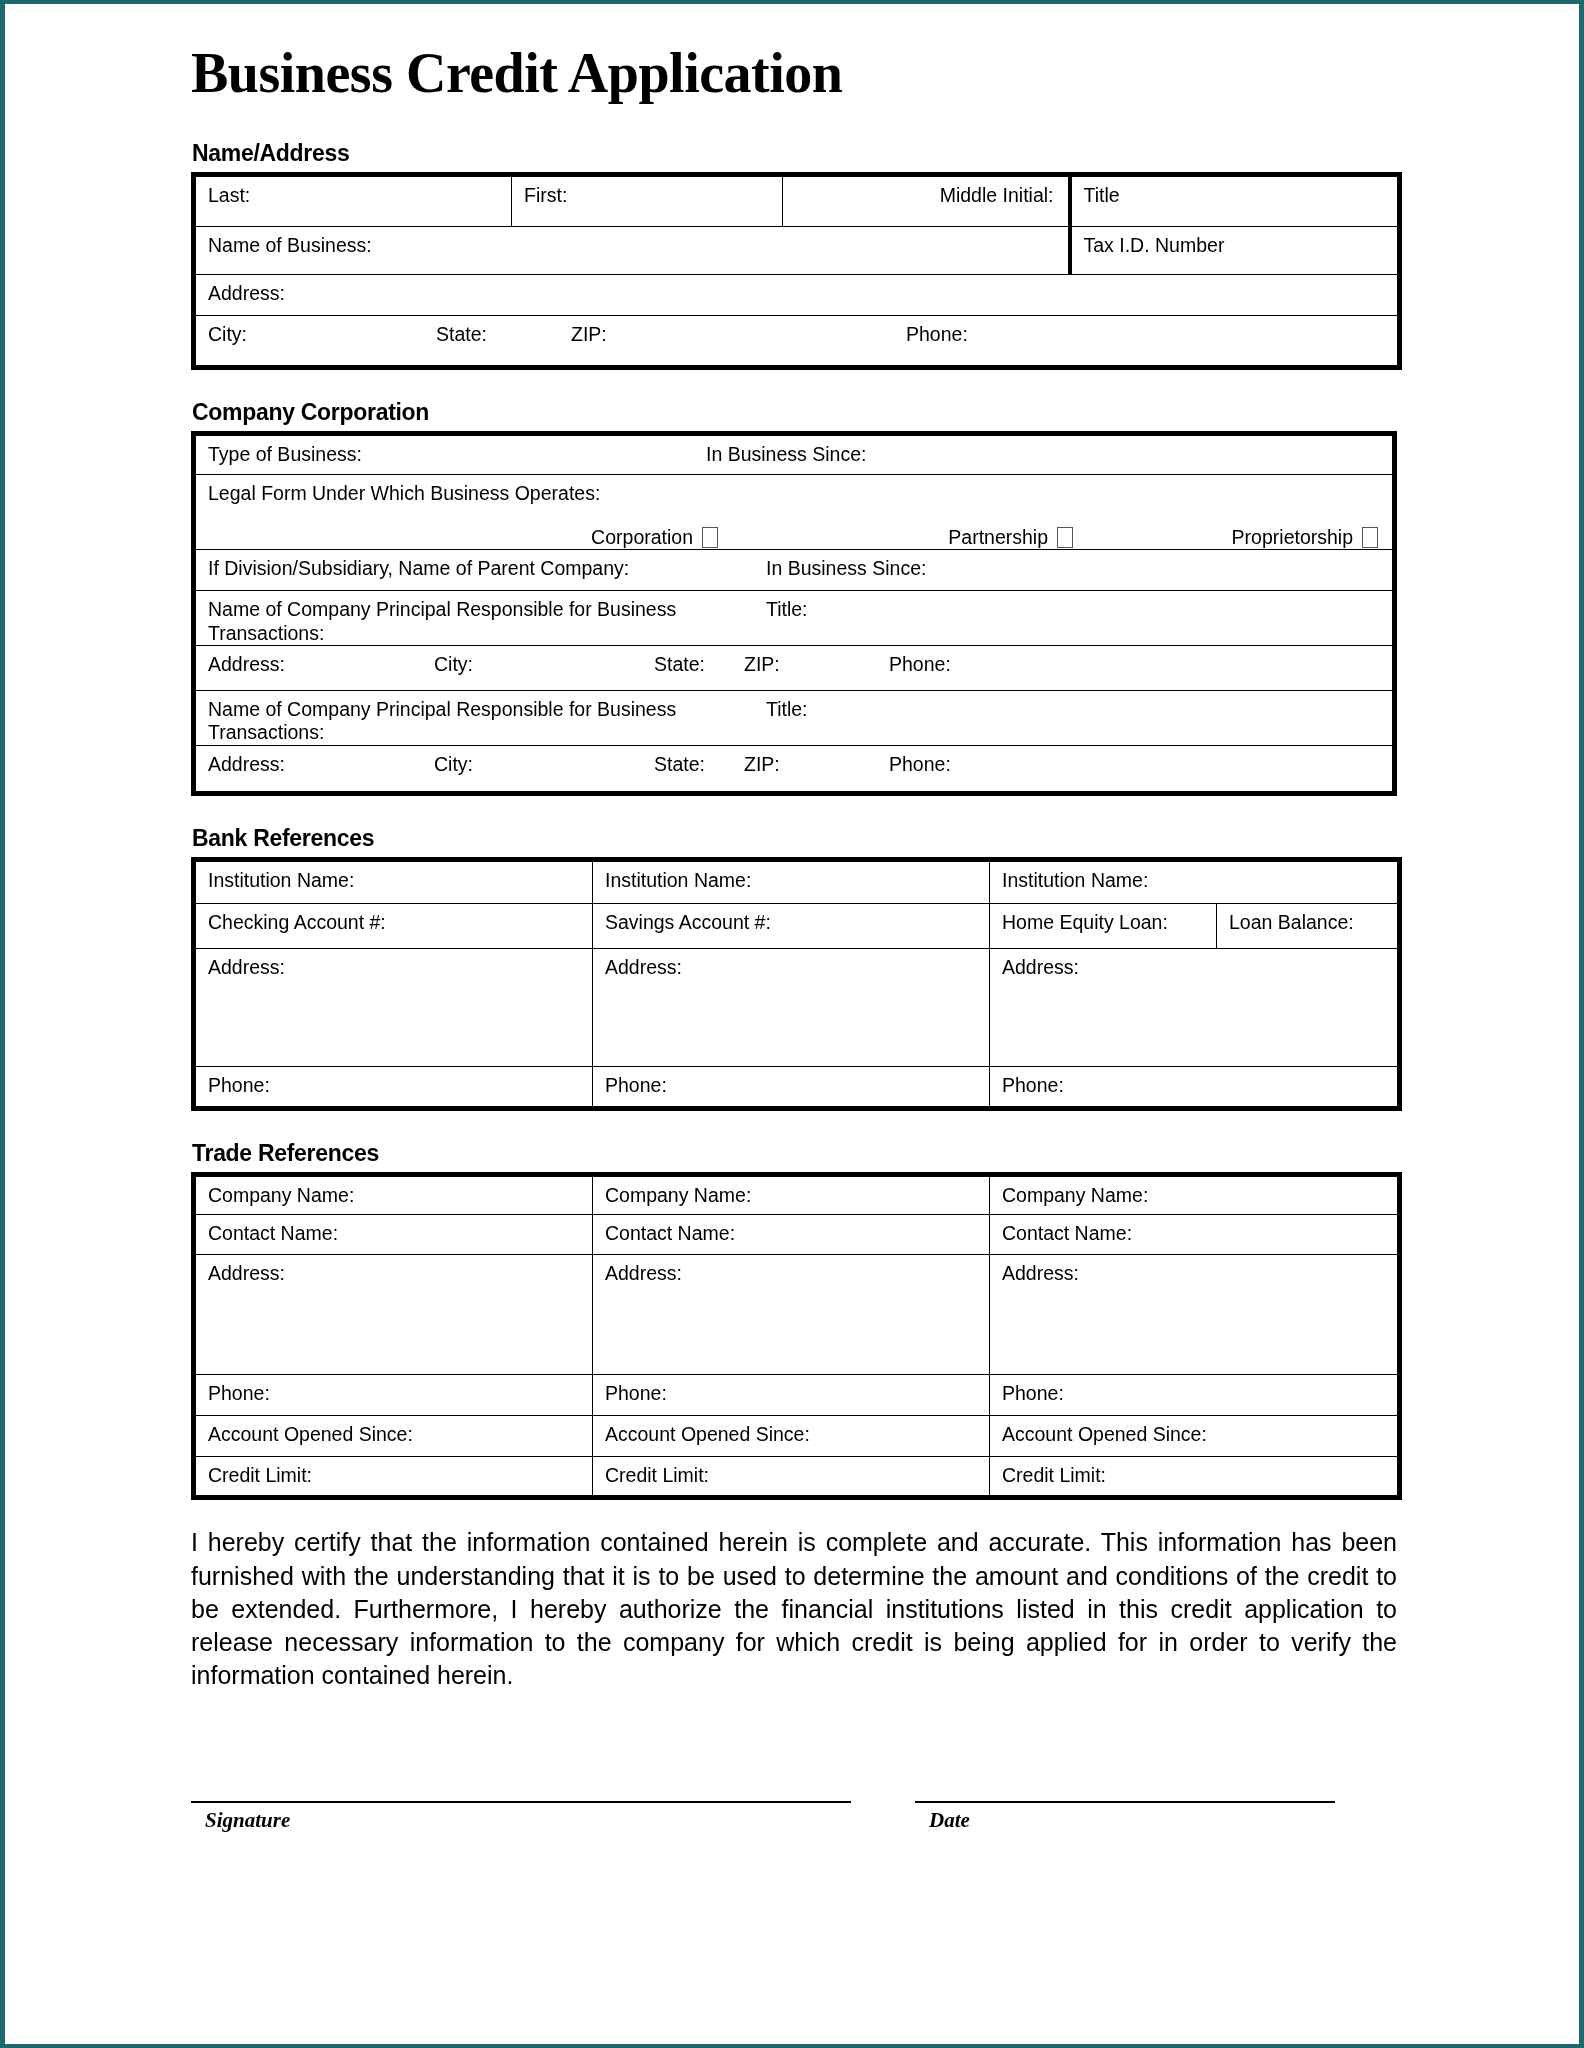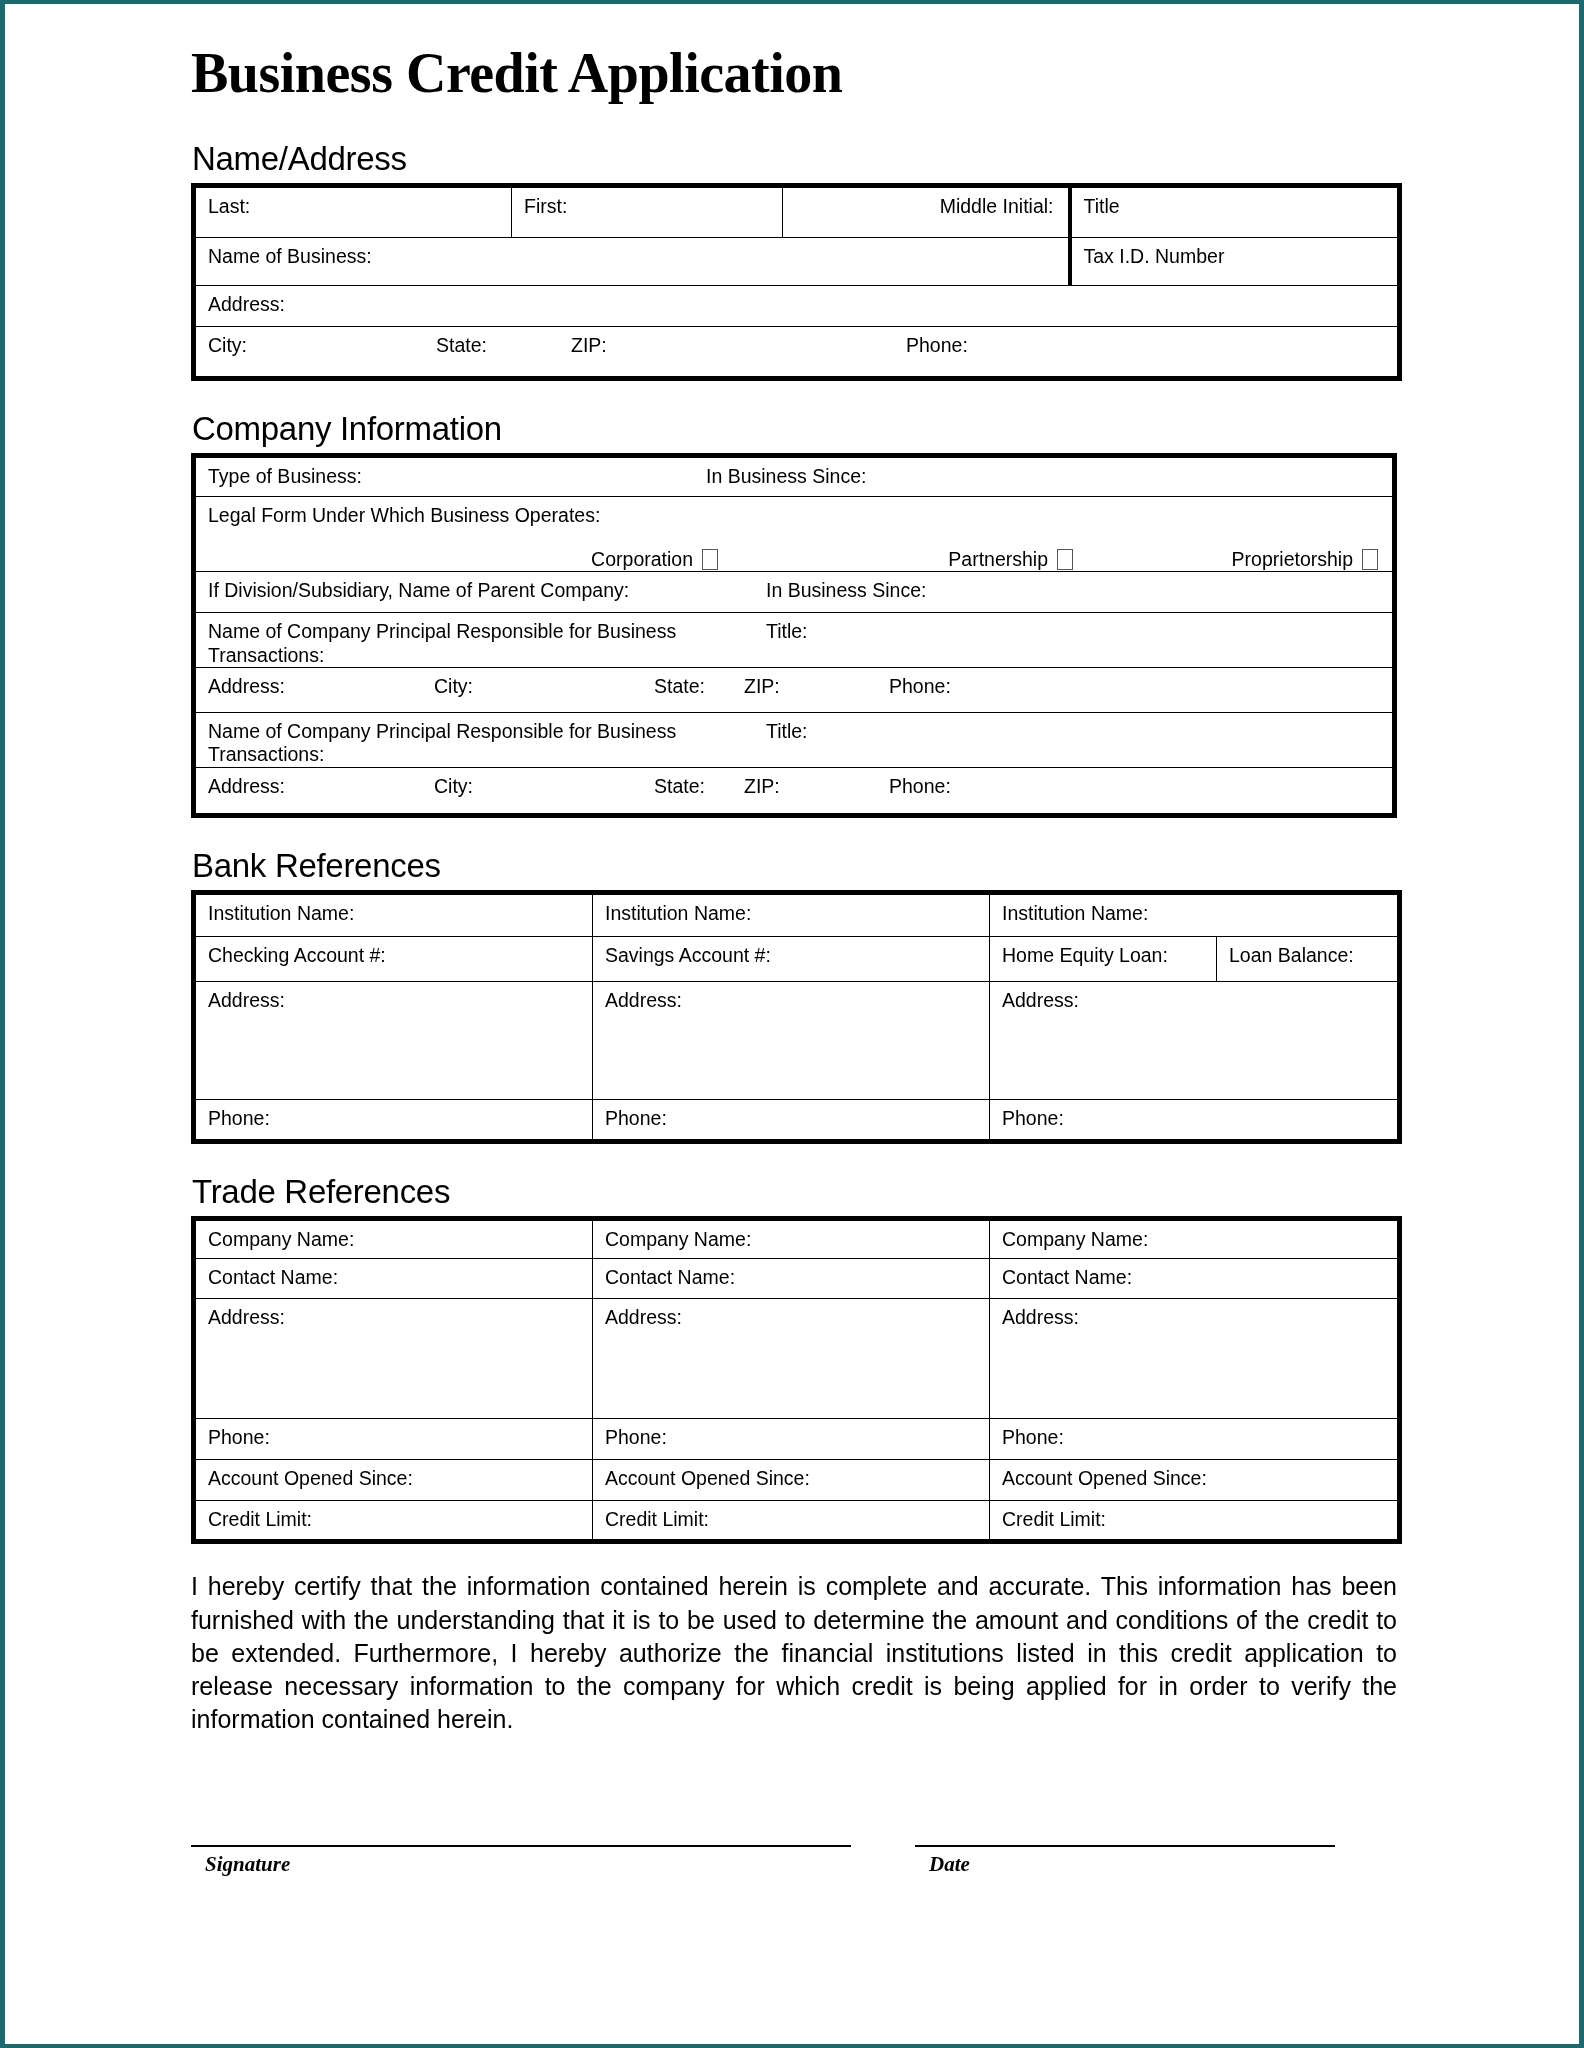--- a/index.html
+++ b/index.html
@@ -35,22 +35,22 @@
     font-weight: bold;
     font-size: 56px;
     line-height: 1.05;
     letter-spacing: -0.5px;
     margin: 0 0 38px 0;
     padding-top: 14px;
   }
   
   .section-heading {
     font-family: "Liberation Sans", sans-serif;
-    font-weight: normal;
-    font-size: 33px;
+    font-weight: bold;
+    font-size: 23px;
     line-height: 1.1;
     margin: 0 0 6px 1px;
     letter-spacing: -0.3px;
   }
   .section-gap { height: 30px; }
   
   .form-table {
     width: 1206px;
     border-collapse: collapse;
     border: 5px solid #000000;
@@ -163,21 +163,21 @@
               <span class="slot" style="width:335px">ZIP:</span>
               <span class="slot">Phone:</span>
             </div>
           </td>
         </tr>
       </tbody>
     </table>
 
     <div class="section-gap"></div>
 
-    <h2 class="section-heading">Company Information</h2>
+    <h2 class="section-heading">Company Corporation</h2>
 
     <table class="form-table">
       <tbody>
         <tr>
           <td class="thick-top" style="height:41px;padding-left:0">
             <div class="cellrow">
               <span class="slot" style="width:510px;padding-left:12px">Type of Business:</span>
               <span class="slot">In Business Since:</span>
             </div>
           </td>

